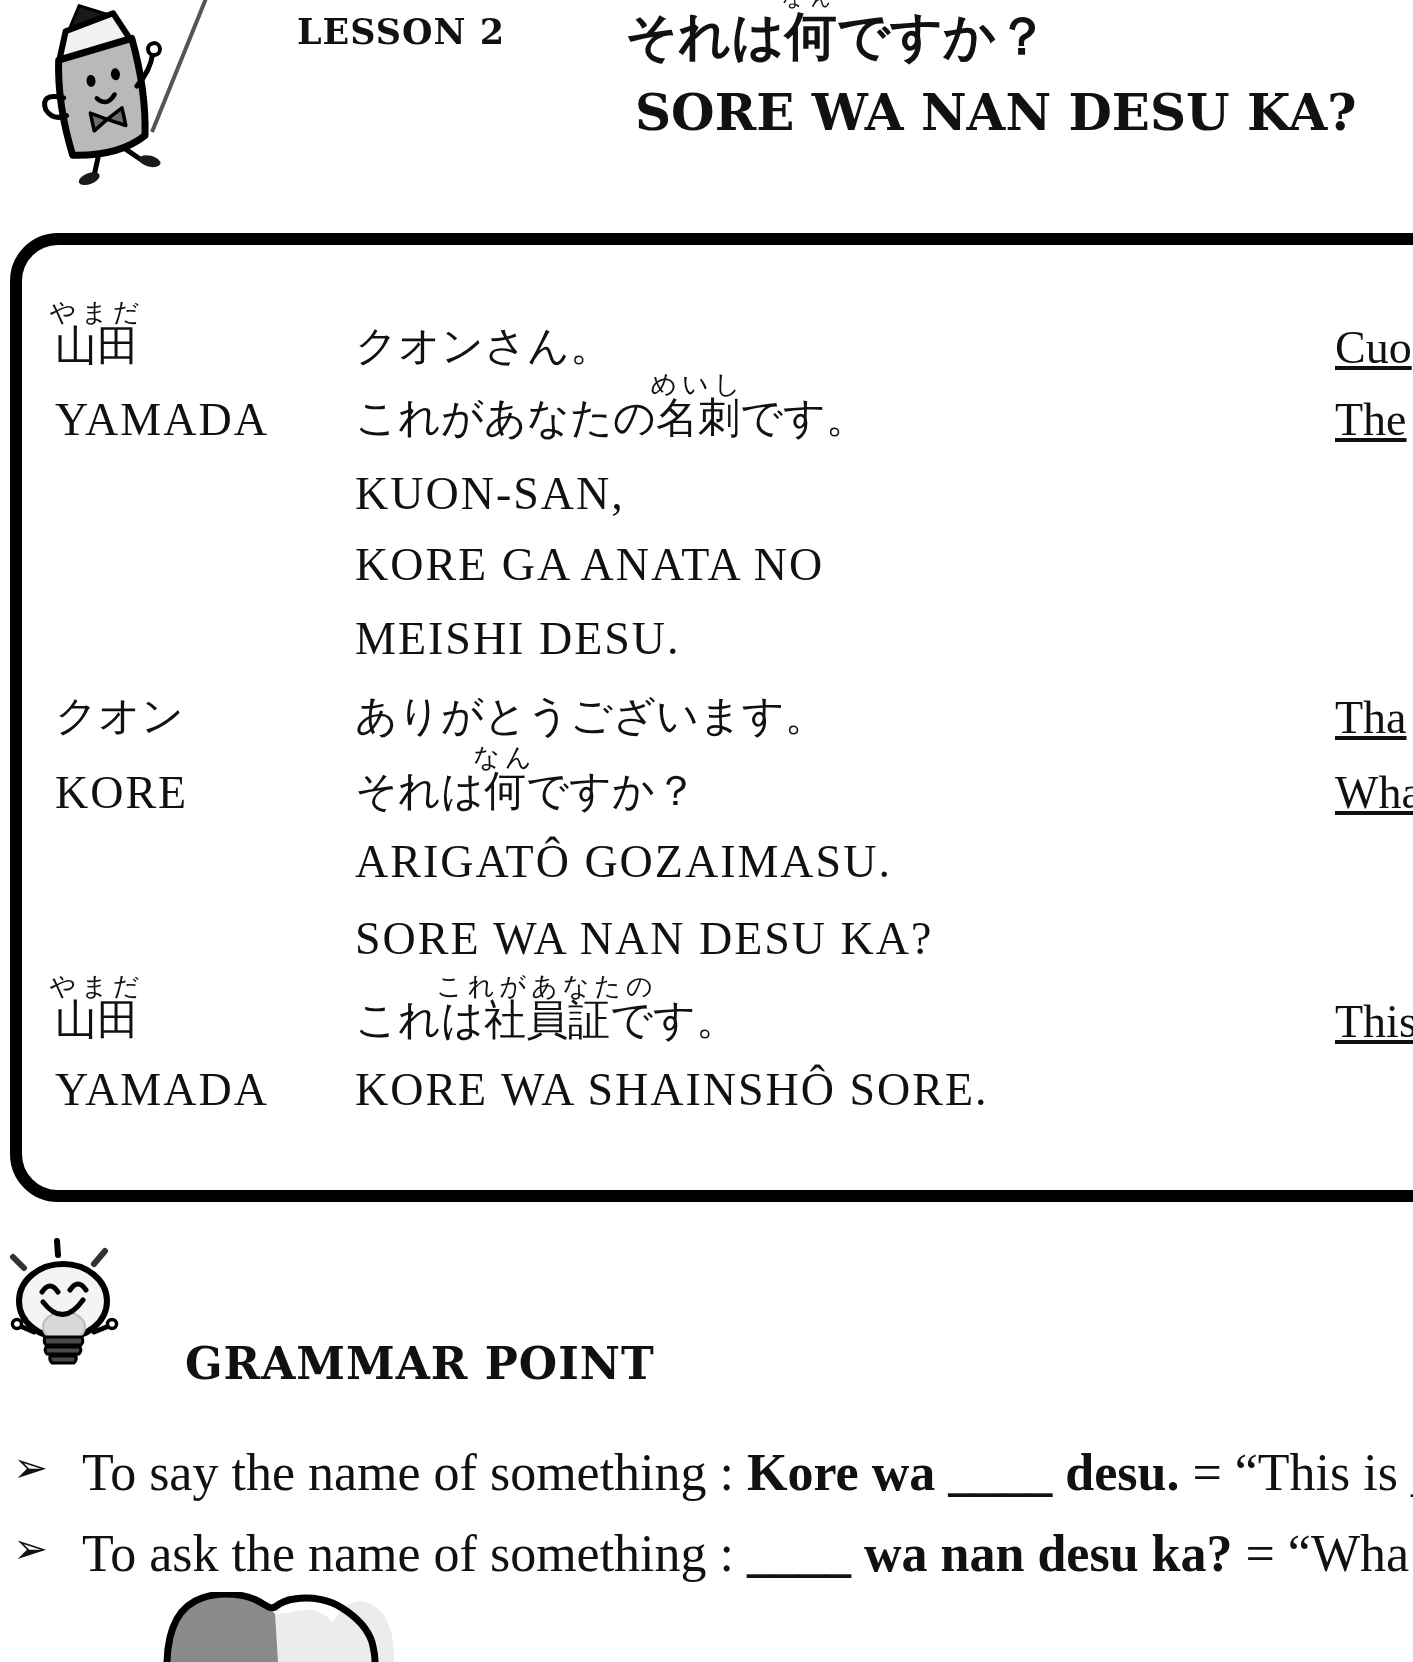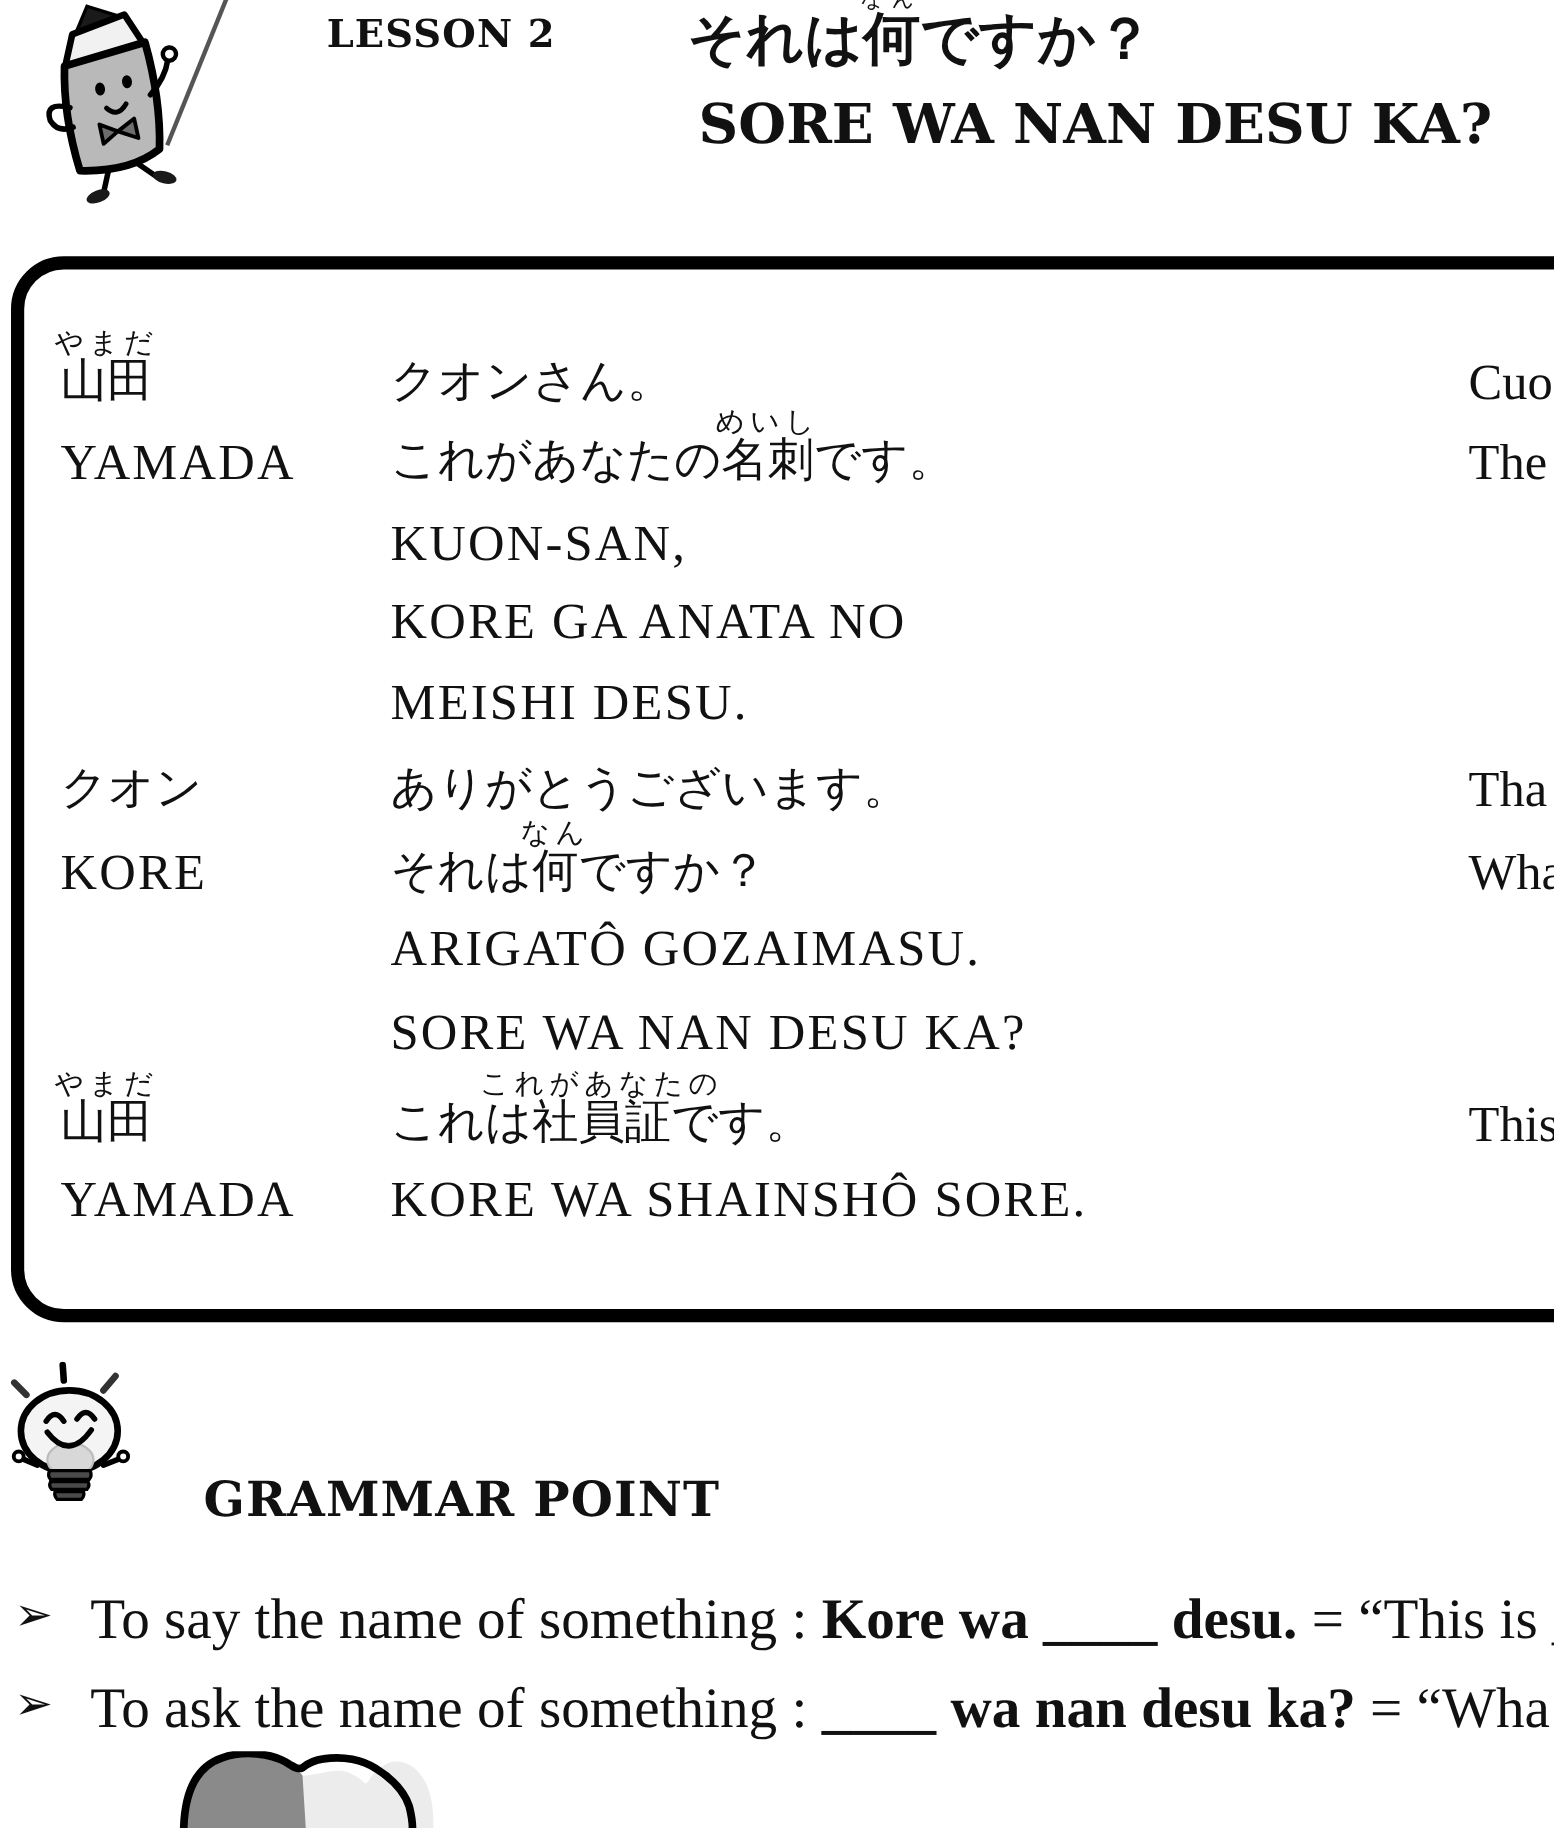--- a/index.html
+++ b/index.html
@@ -39,21 +39,21 @@
     width:1490px;height:969px;
     border:12px solid #000;
     border-radius:48px;
     box-sizing:border-box;
     background:#fff;
   }
   .dline{position:absolute;left:0;width:100%;height:0;overflow:visible;}
   .cell{position:absolute;white-space:nowrap;line-height:1.1;}
   .c-speaker{left:55px;}
   .c-text{left:355px;}
-  .c-en{left:1335px;}
+  .c-en{left:1335px;text-decoration:underline;}
   .jp{font-family:"DejaVu Sans", sans-serif;font-size:42px;font-weight:500;}
   .romaji{font-family:"Liberation Serif", serif;font-size:46px;letter-spacing:2px;text-align:center;}
   .en{font-family:"Liberation Serif", serif;font-size:46px;}
   .rubywrap{position:relative;display:inline-block;}
   .furi{
     position:absolute;left:50%;top:-24px;
     transform:translateX(-50%);
     font-family:"DejaVu Sans", sans-serif;
     font-size:26px;font-weight:400;letter-spacing:5px;
     white-space:nowrap;line-height:1;

